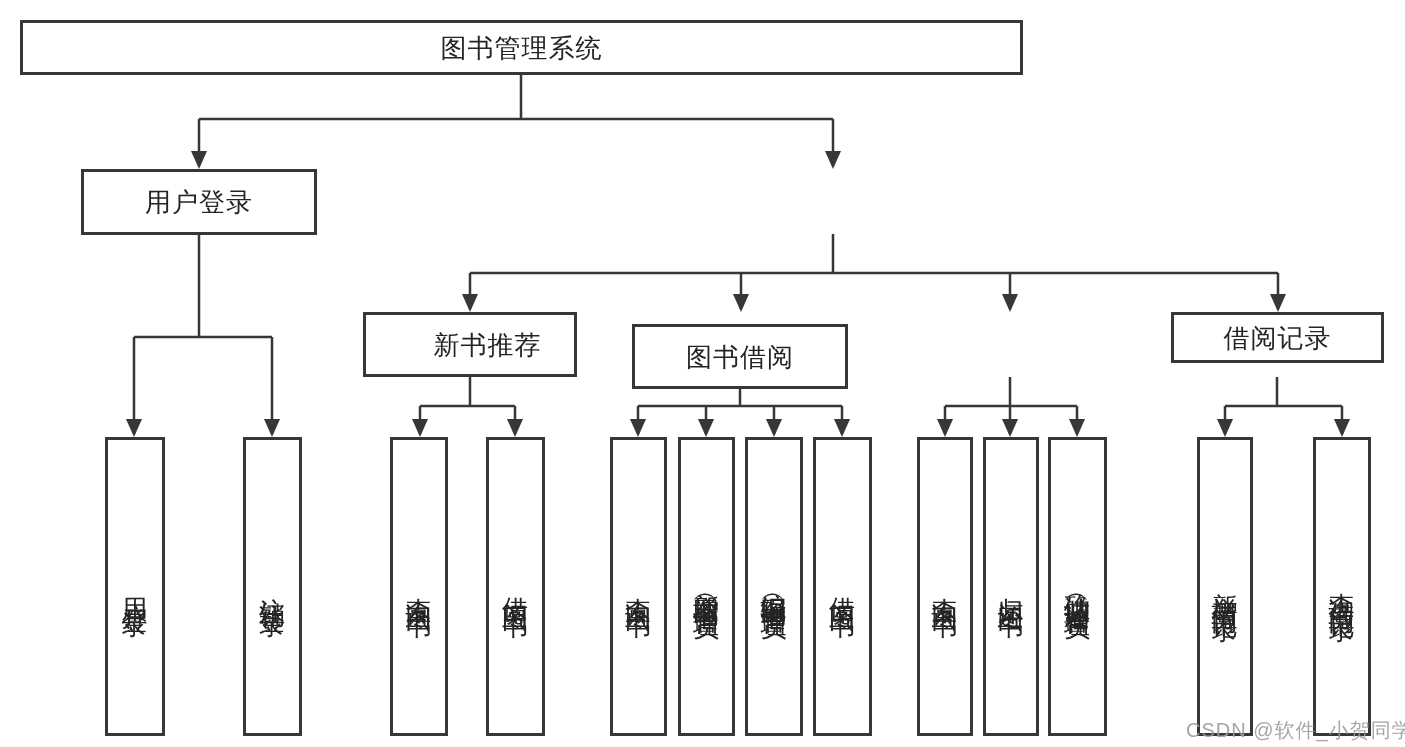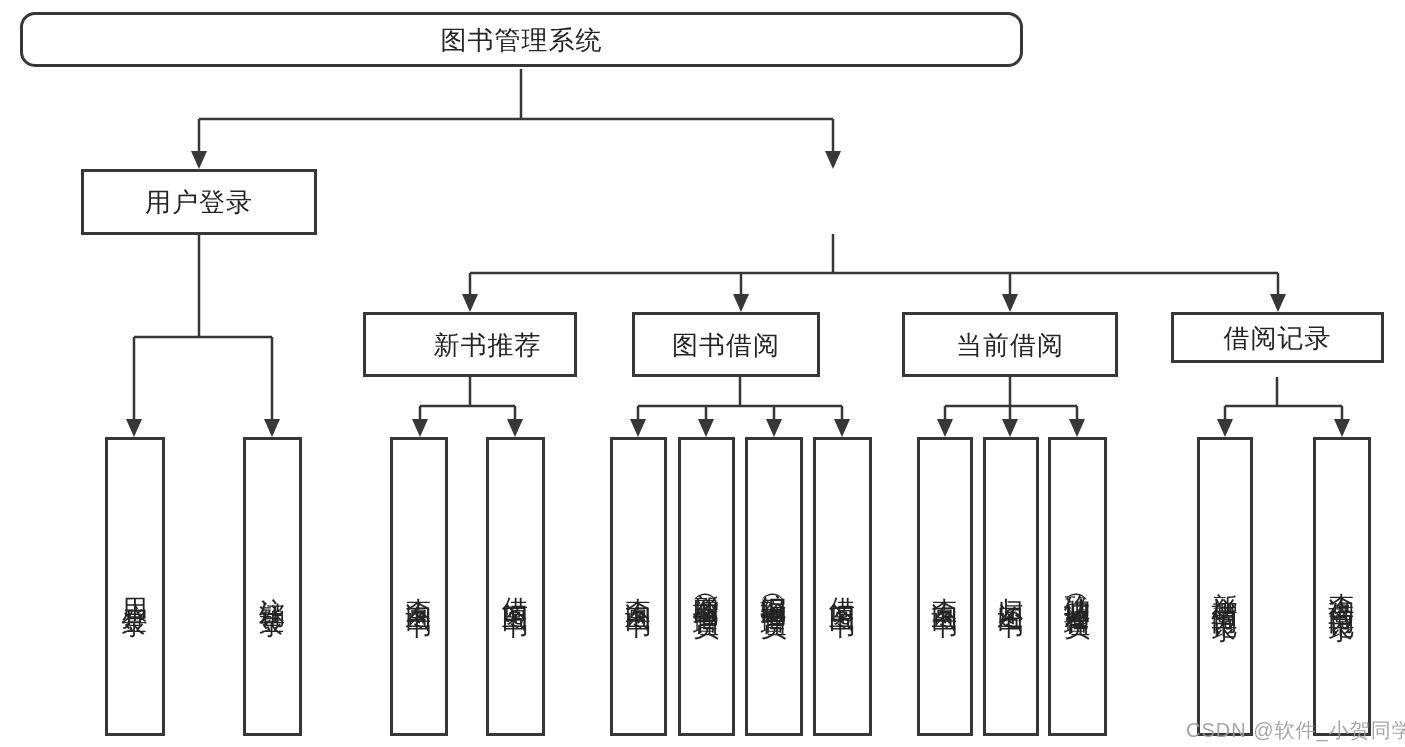--- a/index.html
+++ b/index.html
@@ -84,36 +84,33 @@
       <polygon points="766,419 782,419 774,437"></polygon>
       <polygon points="834,419 850,419 842,437"></polygon>
       <polygon points="937,419 953,419 945,437"></polygon>
       <polygon points="1002,419 1018,419 1010,437"></polygon>
       <polygon points="1069,419 1085,419 1077,437"></polygon>
       <polygon points="1217,419 1233,419 1225,437"></polygon>
       <polygon points="1334,419 1350,419 1342,437"></polygon>
     </g>
   </svg>
 
-  <div class="node" style="left:20px; top:12px; width:1003px; height:55px;border-radius:15px;">
+  <div class="node" style="left:20px; top:20px; width:1003px; height:55px;">
     <span class="lbl">图书管理系统</span>
   </div>
 
   <div class="node" style="left:81px; top:169px; width:236px; height:66px;">
     <span class="lbl">用户登录</span>
   </div>
 
   <div class="node" style="left:363px; top:312px; width:214px; height:65px;padding-left:35px;">
     <span class="lbl">新书推荐</span>
   </div>
-  <div class="node" style="left:632px; top:312px; width:188px; height:65px;text-align:center;">
+  <div class="node" style="left:632px; top:324px; width:216px; height:65px;text-align:center;">
     <span class="lbl">图书借阅</span>
-  </div>
-  <div class="node" style="left:902px; top:312px; width:216px; height:65px;">
-    <span class="lbl">当前借阅</span>
   </div>
   <div class="node" style="left:1171px; top:312px; width:213px; height:51px;">
     <span class="lbl">借阅记录</span>
   </div>
 
   <div class="node leaf" style="left:105px; top:437px; width:60px; height:299px;">
     <span class="lbl">用户登录</span>
   </div>
   <div class="node leaf" style="left:243px; top:437px; width:59px; height:299px;">
     <span class="lbl">注销登录</span>

